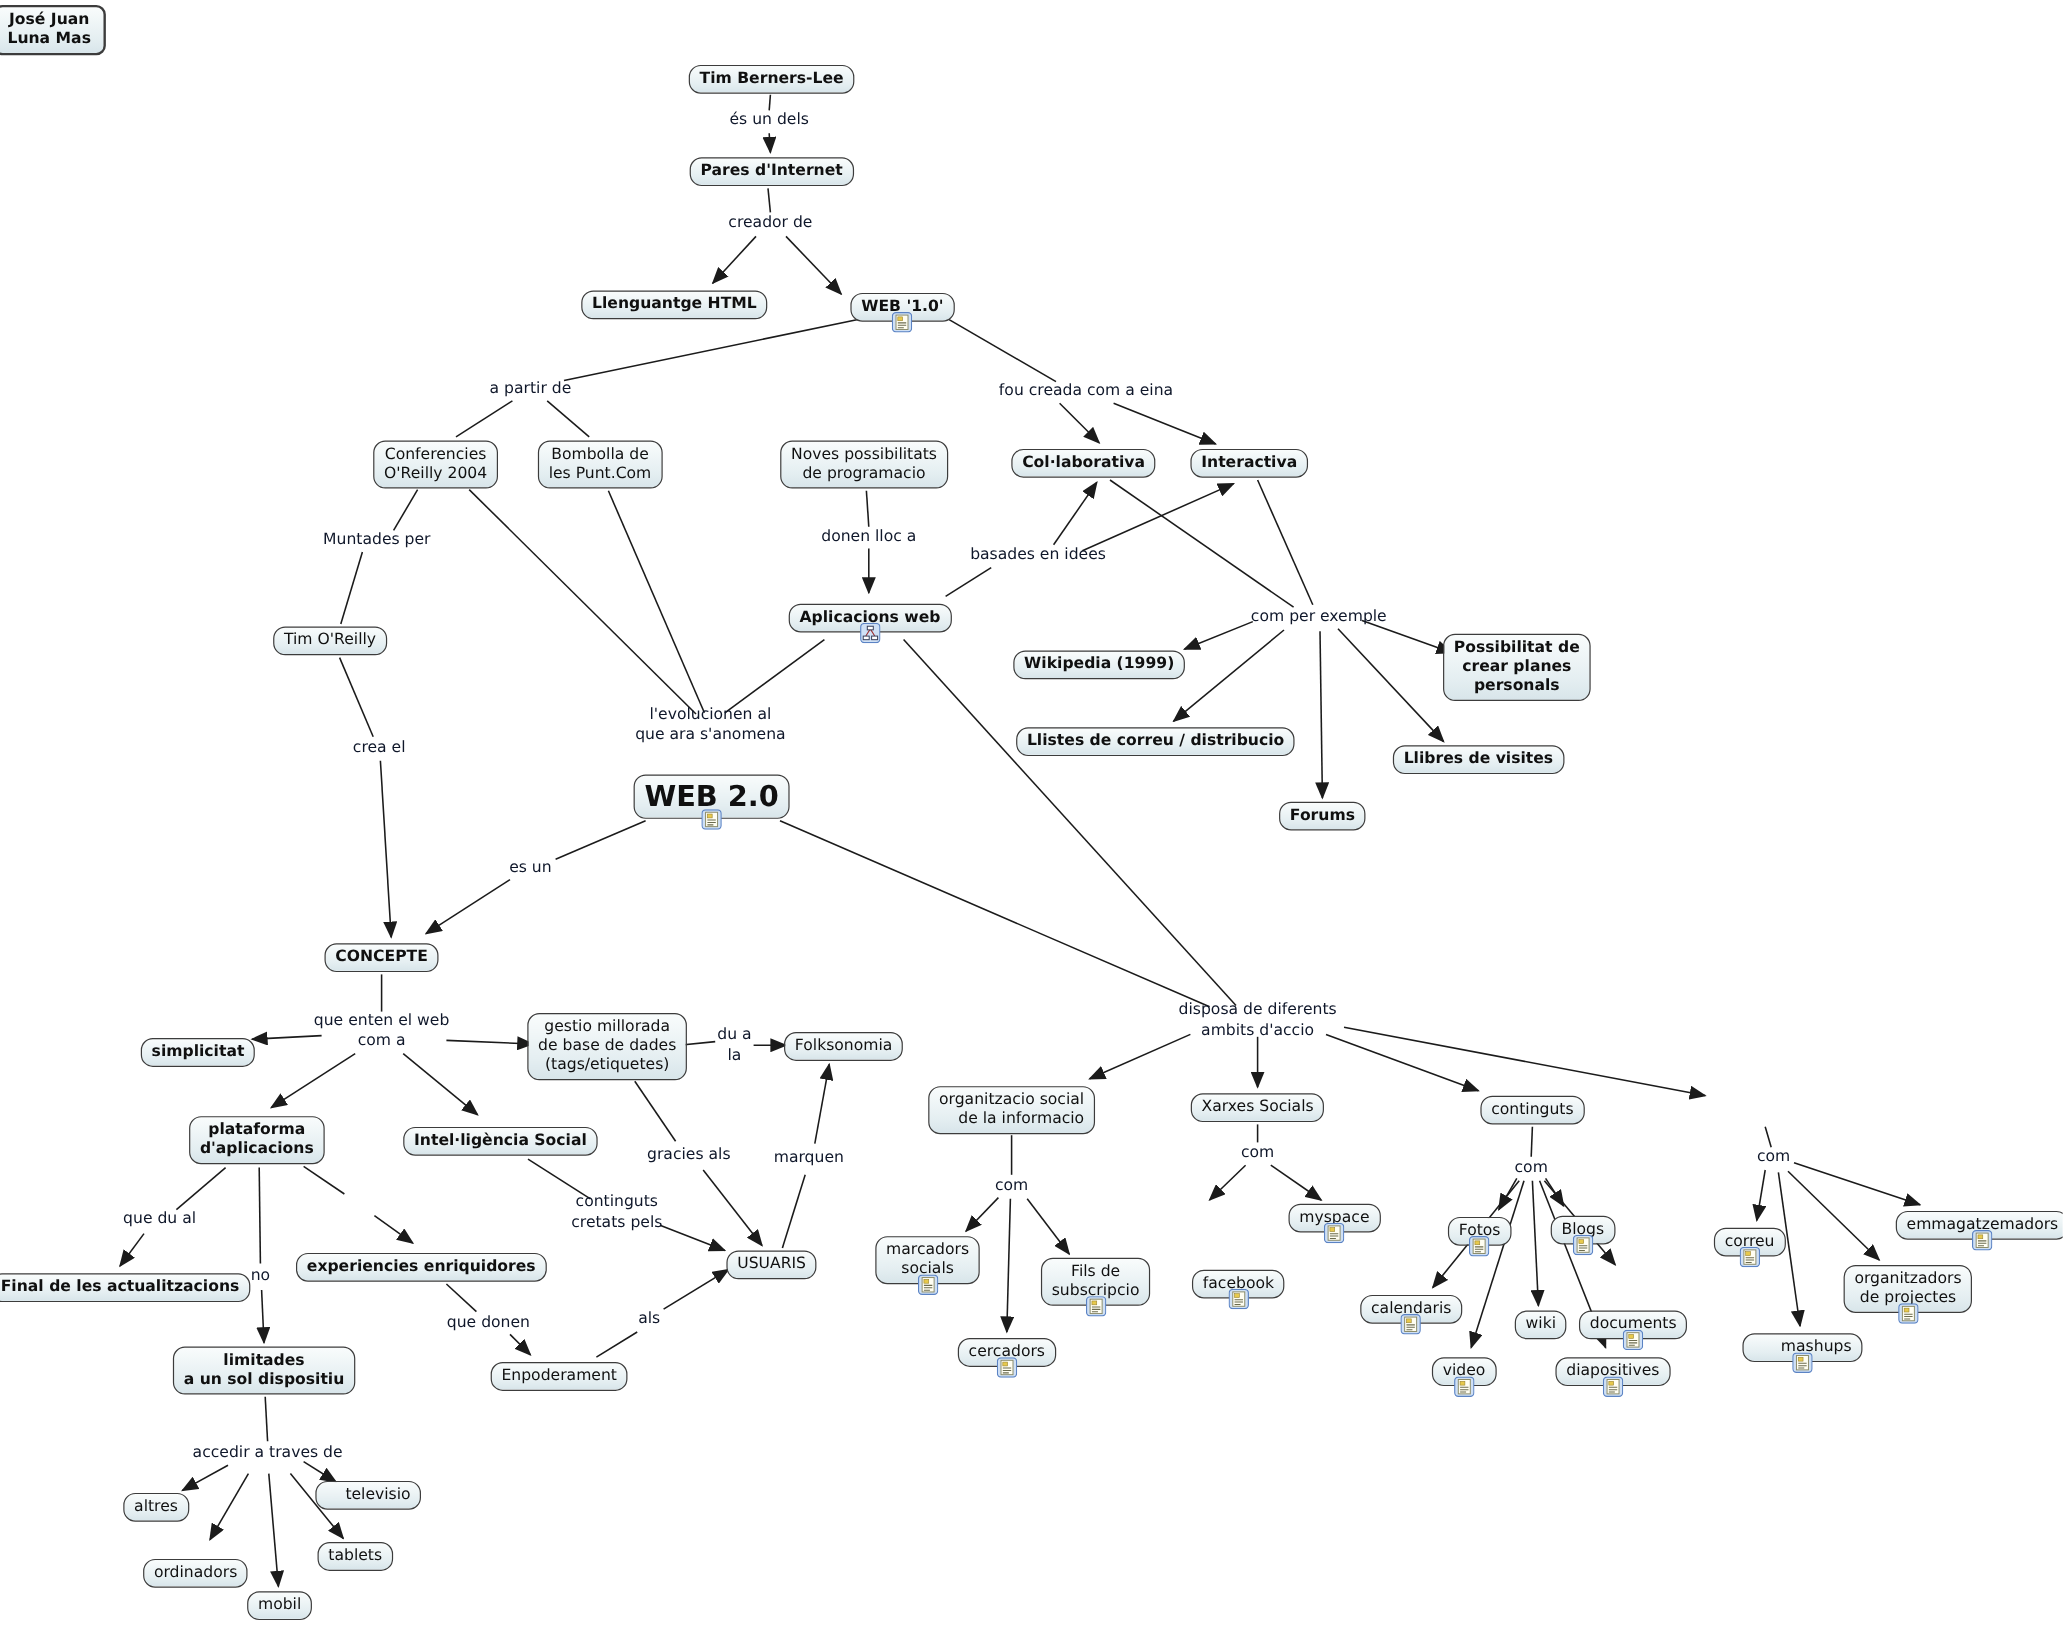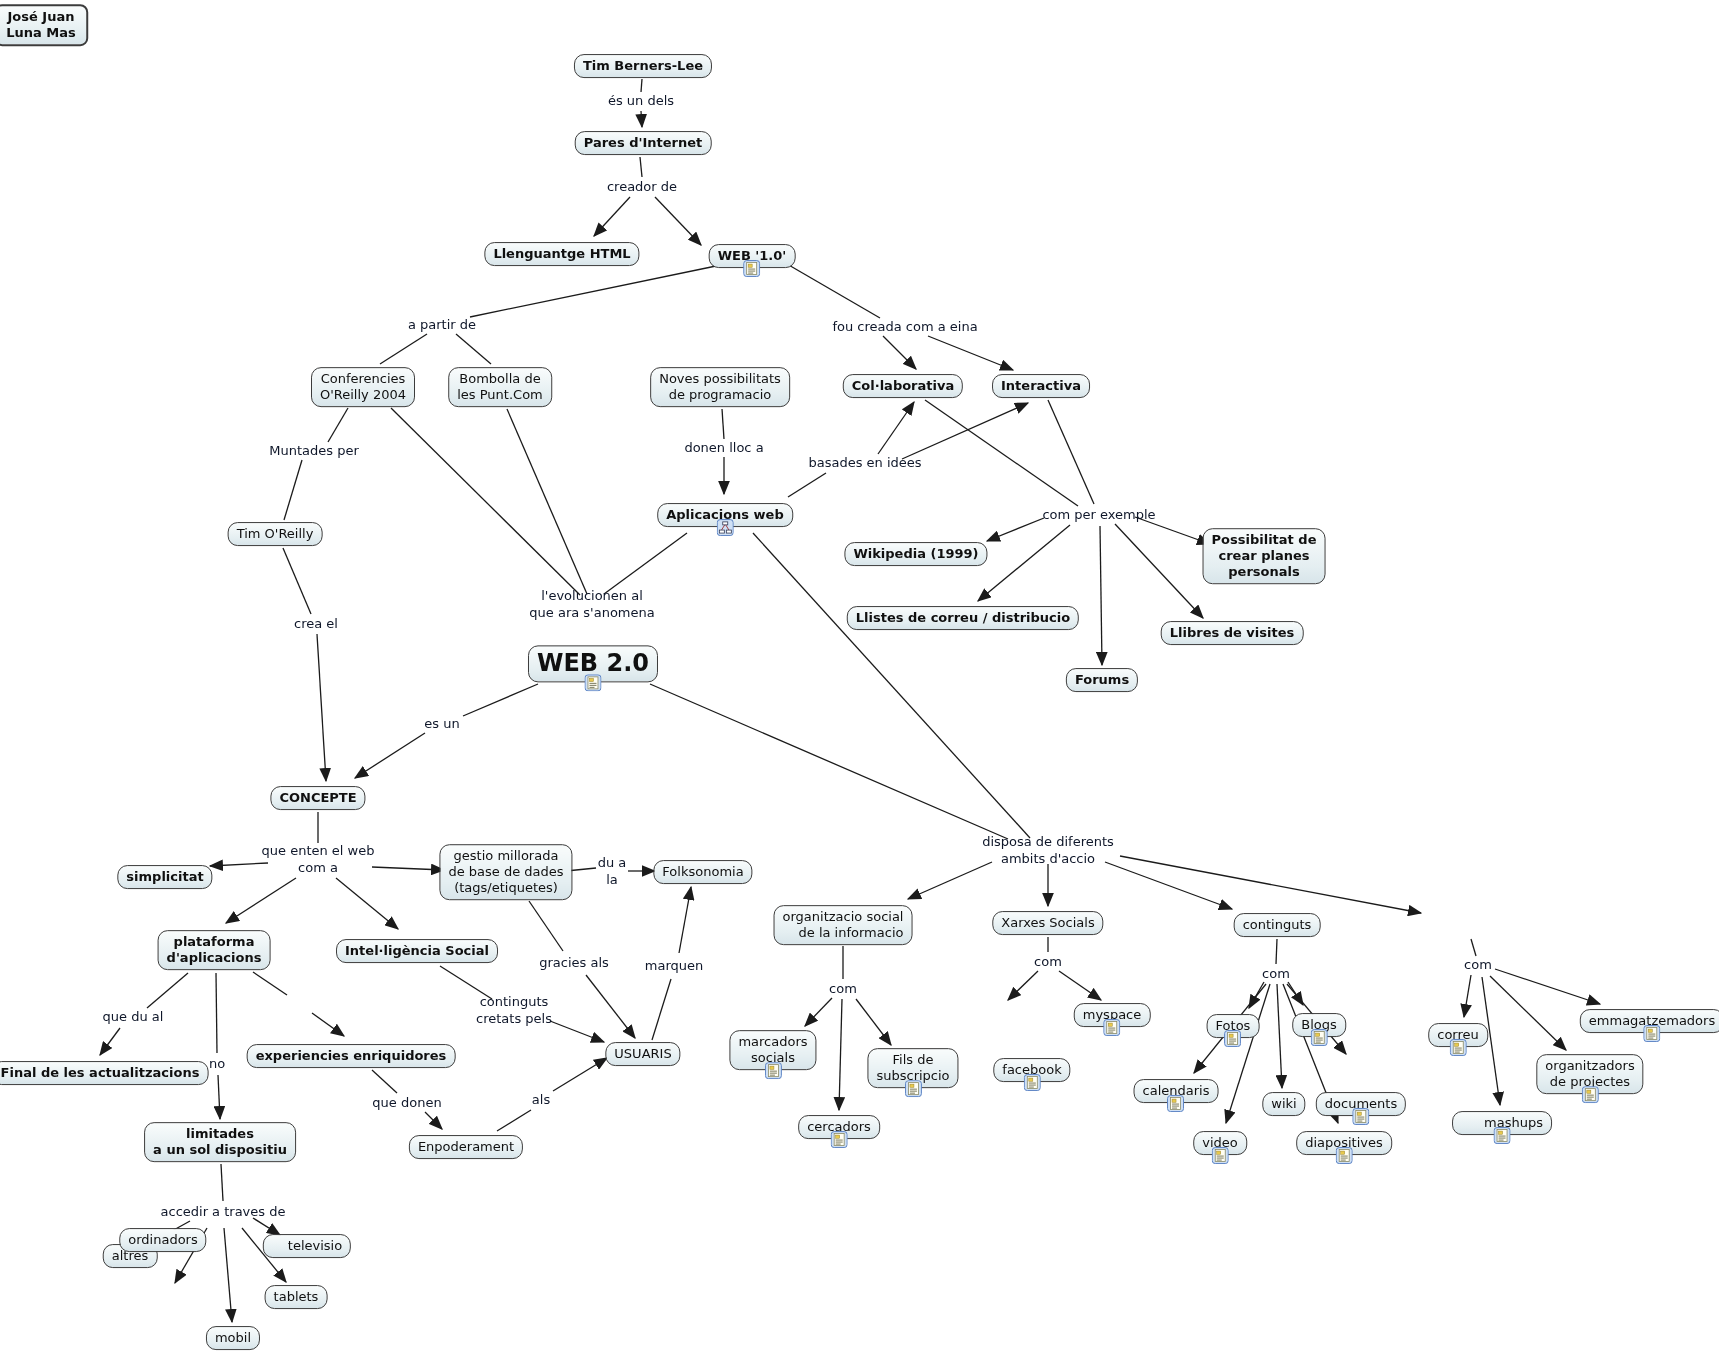--- a/index.html
+++ b/index.html
@@ -211,21 +211,21 @@
 de base de dades
 (tags/etiquetes)</span></div>
     <div class="node" style="left: 703px; top: 872px;"><span>Folksonomia</span></div>
     <div class="node" style="left: 643px; top: 1054px;"><span>USUARIS</span></div>
     <div class="node" style="left: 466px; top: 1147px;"><span>Enpoderament</span></div>
     <div class="node bold" style="left: 100px; top: 1073px;"><span>Final de les actualitzacions</span></div>
     <div class="node bold" style="left: 220px; top: 1142px;"><span>limitades
 a un sol dispositiu</span></div>
     <div class="node bold" style="left: 351px; top: 1056px;"><span>experiencies enriquidores</span></div>
     <div class="node" style="left: 130px; top: 1256px;"><span>altres</span></div>
-    <div class="node" style="left: 163px; top: 1240px;"><span>ordinadors</span></div>
+    <div class="node" style="left: 163px; top: 1311px;"><span>ordinadors</span></div>
     <div class="node" style="left: 233px; top: 1338px;"><span>mobil</span></div>
     <div class="node" style="left: 296px; top: 1297px;"><span>tablets</span></div>
     <div class="node" style="left: 307px; top: 1246px; padding-left: 24px;"><span>televisio</span></div>
     <div class="node" style="left: 843px; top: 925px; text-align: right;"><span>organitzacio social
 de la informacio</span></div>
     <div class="node" style="left: 773px; top: 1050px;"><span>marcadors
 socials</span><span class="node-icon"><svg width="17" height="17" viewBox="0 0 17 17" xmlns="http://www.w3.org/2000/svg">
           <rect x="0.5" y="0.5" width="16" height="16" rx="3" fill="#cfe0f5" stroke="#5b83c4"></rect>
           <rect x="3.5" y="2.5" width="10" height="12" fill="#fffef2" stroke="#8a8a66" stroke-width="0.8"></rect>
           <rect x="5" y="4" width="4" height="3.2" fill="#e7c94c" stroke="#9a8430" stroke-width="0.5"></rect>

